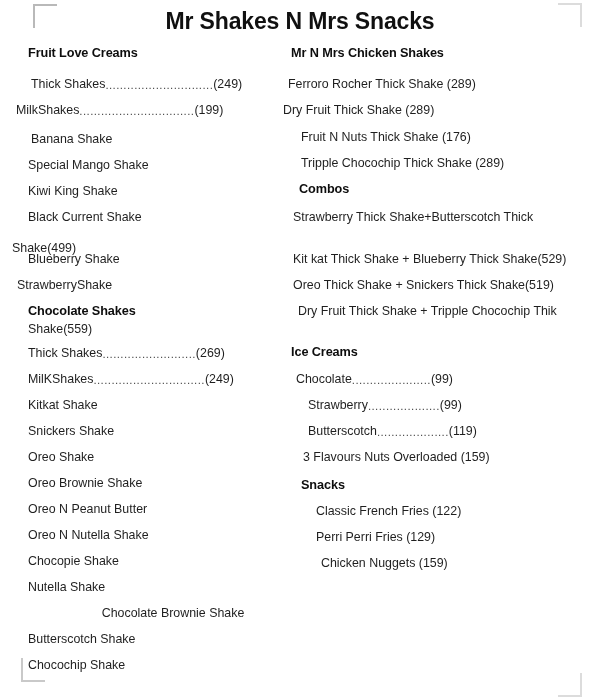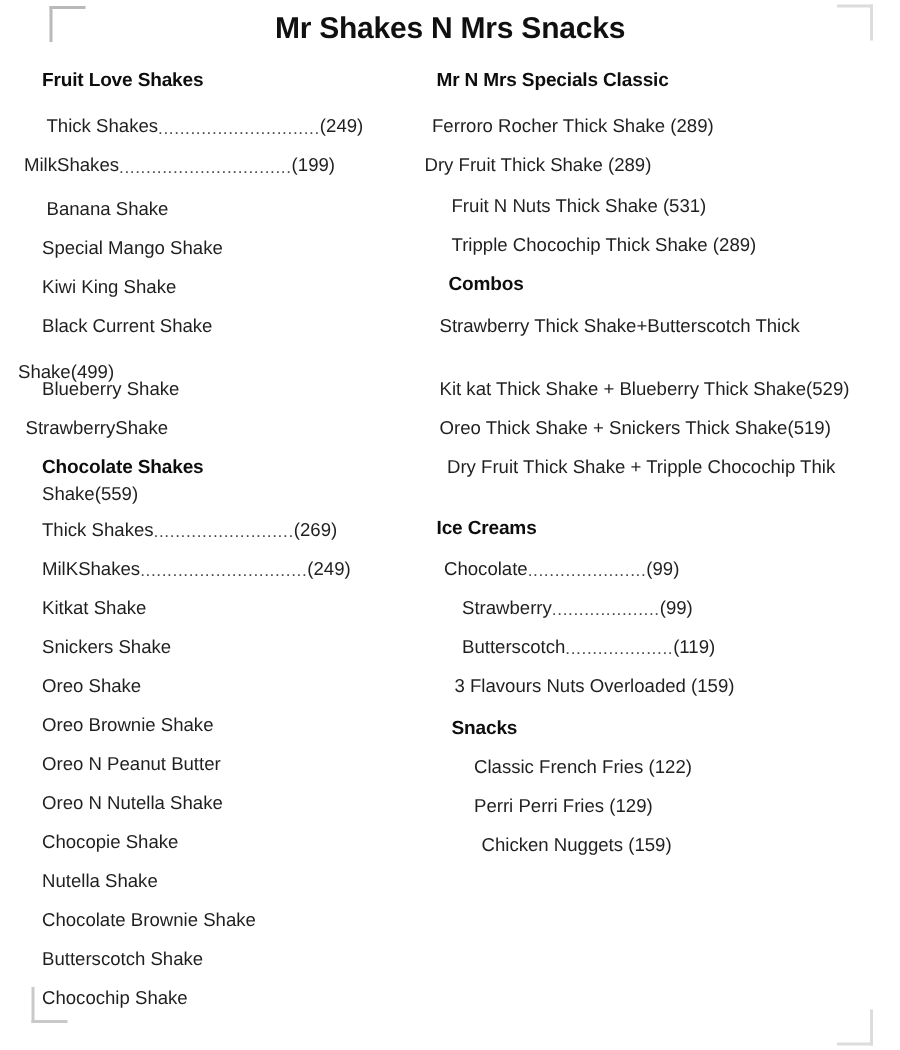--- a/index.html
+++ b/index.html
@@ -29,21 +29,21 @@
   .corner.bl { bottom: 18px; left: 21px; border-bottom: 2px solid #c9c9c9; border-left: 2px solid #c9c9c9; }
   .corner.br { bottom: 3px;  right: 18px; border-bottom: 2px solid #dcdcdc; border-right: 2px solid #dcdcdc; }
 
   
   .menu-title {
     position: absolute;
     top: 8px;
     left: 0;
     width: 600px;
     text-align: center;
-    font-size: 20px;
+    font-size: 23px;
     font-weight: bold;
     letter-spacing: -0.15px;
     color: #101010;
     white-space: nowrap;
   }
 
   
   .column {
     position: absolute;
     top: 46px;
@@ -88,21 +88,21 @@
 <body>
 
 <div class="corner tl"></div>
 <div class="corner tr"></div>
 <div class="corner bl"></div>
 <div class="corner br"></div>
 
 <div class="menu-title">Mr Shakes N Mrs Snacks</div>
 
 <div class="column left" id="col-left">
-    <div class="row heading" style="top: 0px; padding-left: 28px;"><span class="nm">Fruit Love Shakes</span></div>
+    <div class="row heading" style="top: 0px; padding-left: 28px;"><span class="nm">Fruit Love Creams</span></div>
     <div class="row" style="top: 31px; padding-left: 31px;"><span class="leader-row"><span class="nm">Thick Shakes</span><span class="dots">..............................</span><span class="price">(249)</span></span></div>
     <div class="row" style="top: 57px; padding-left: 16px;"><span class="leader-row"><span class="nm">MilkShakes</span><span class="dots">................................</span><span class="price">(199)</span></span></div>
     <div class="row" style="top: 86px; padding-left: 31px;"><span class="nm">Banana Shake</span></div>
     <div class="row" style="top: 112px; padding-left: 28px;"><span class="nm">Special Mango Shake</span></div>
     <div class="row" style="top: 138px; padding-left: 28px;"><span class="nm">Kiwi King Shake</span></div>
     <div class="row" style="top: 164px; padding-left: 28px;"><span class="nm">Black Current Shake</span></div>
     <div class="row" style="top: 195px; padding-left: 12px;"><span class="nm">Shake(499)</span></div>
     <div class="row" style="top: 206px; padding-left: 28px;"><span class="nm">Blueberry Shake</span></div>
     <div class="row" style="top: 232px; padding-left: 17px;"><span class="nm">StrawberryShake</span></div>
     <div class="row heading" style="top: 258px; padding-left: 28px;"><span class="nm">Chocolate Shakes</span></div>
@@ -110,30 +110,30 @@
     <div class="row" style="top: 300px; padding-left: 28px;"><span class="leader-row"><span class="nm">Thick Shakes</span><span class="dots">..........................</span><span class="price">(269)</span></span></div>
     <div class="row" style="top: 326px; padding-left: 28px;"><span class="leader-row"><span class="nm">MilKShakes</span><span class="dots">...............................</span><span class="price">(249)</span></span></div>
     <div class="row" style="top: 352px; padding-left: 28px;"><span class="nm">Kitkat Shake</span></div>
     <div class="row" style="top: 378px; padding-left: 28px;"><span class="nm">Snickers Shake</span></div>
     <div class="row" style="top: 404px; padding-left: 28px;"><span class="nm">Oreo Shake</span></div>
     <div class="row" style="top: 430px; padding-left: 28px;"><span class="nm">Oreo Brownie Shake</span></div>
     <div class="row" style="top: 456px; padding-left: 28px;"><span class="nm">Oreo N Peanut Butter</span></div>
     <div class="row" style="top: 482px; padding-left: 28px;"><span class="nm">Oreo N Nutella Shake</span></div>
     <div class="row" style="top: 508px; padding-left: 28px;"><span class="nm">Chocopie Shake</span></div>
     <div class="row" style="top: 534px; padding-left: 28px;"><span class="nm">Nutella Shake</span></div>
-    <div class="row" style="top: 560px; padding-left: 28px;"><span class="nm">Chocolate Brownie Shake</span></div>
+    <div class="row" style="top: 560px; padding-left: 28px; text-align: center;"><span class="nm">Chocolate Brownie Shake</span></div>
     <div class="row" style="top: 586px; padding-left: 28px;"><span class="nm">Butterscotch Shake</span></div>
     <div class="row" style="top: 612px; padding-left: 28px;"><span class="nm">Chocochip Shake</span></div>
   </div>
 
 <div class="column right" id="col-right">
-    <div class="row heading" style="top: 0px; padding-left: 8px;"><span class="nm">Mr N Mrs Specials  Classic</span></div>
+    <div class="row heading" style="top: 0px; padding-left: 8px;"><span class="nm">Mr N Mrs Chicken  Shakes</span></div>
     <div class="row" style="top: 31px; padding-left: 5px;"><span class="nm">Ferroro Rocher Thick Shake (289)</span></div>
     <div class="row" style="top: 57px; padding-left: 0px;"><span class="nm">Dry Fruit Thick Shake (289)</span></div>
-    <div class="row" style="top: 84px; padding-left: 18px;"><span class="nm">Fruit N Nuts Thick Shake (531)</span></div>
+    <div class="row" style="top: 84px; padding-left: 18px;"><span class="nm">Fruit N Nuts Thick Shake (176)</span></div>
     <div class="row" style="top: 110px; padding-left: 18px;"><span class="nm">Tripple Chocochip Thick Shake (289)</span></div>
     <div class="row heading" style="top: 136px; padding-left: 16px;"><span class="nm">Combos</span></div>
     <div class="row" style="top: 164px; padding-left: 10px;"><span class="nm">Strawberry Thick Shake+Butterscotch Thick</span></div>
     <div class="row" style="top: 206px; padding-left: 10px;"><span class="nm">Kit kat Thick Shake + Blueberry Thick Shake(529)</span></div>
     <div class="row" style="top: 232px; padding-left: 10px;"><span class="nm">Oreo Thick Shake + Snickers Thick Shake(519)</span></div>
     <div class="row" style="top: 258px; padding-left: 15px;"><span class="nm">Dry Fruit Thick Shake + Tripple Chocochip Thik</span></div>
     <div class="row heading" style="top: 299px; padding-left: 8px;"><span class="nm">Ice Creams</span></div>
     <div class="row" style="top: 326px; padding-left: 13px;"><span class="leader-row"><span class="nm">Chocolate</span><span class="dots">......................</span><span class="price">(99)</span></span></div>
     <div class="row" style="top: 352px; padding-left: 25px;"><span class="leader-row"><span class="nm">Strawberry</span><span class="dots">....................</span><span class="price">(99)</span></span></div>
     <div class="row" style="top: 378px; padding-left: 25px;"><span class="leader-row"><span class="nm">Butterscotch</span><span class="dots">....................</span><span class="price">(119)</span></span></div>

